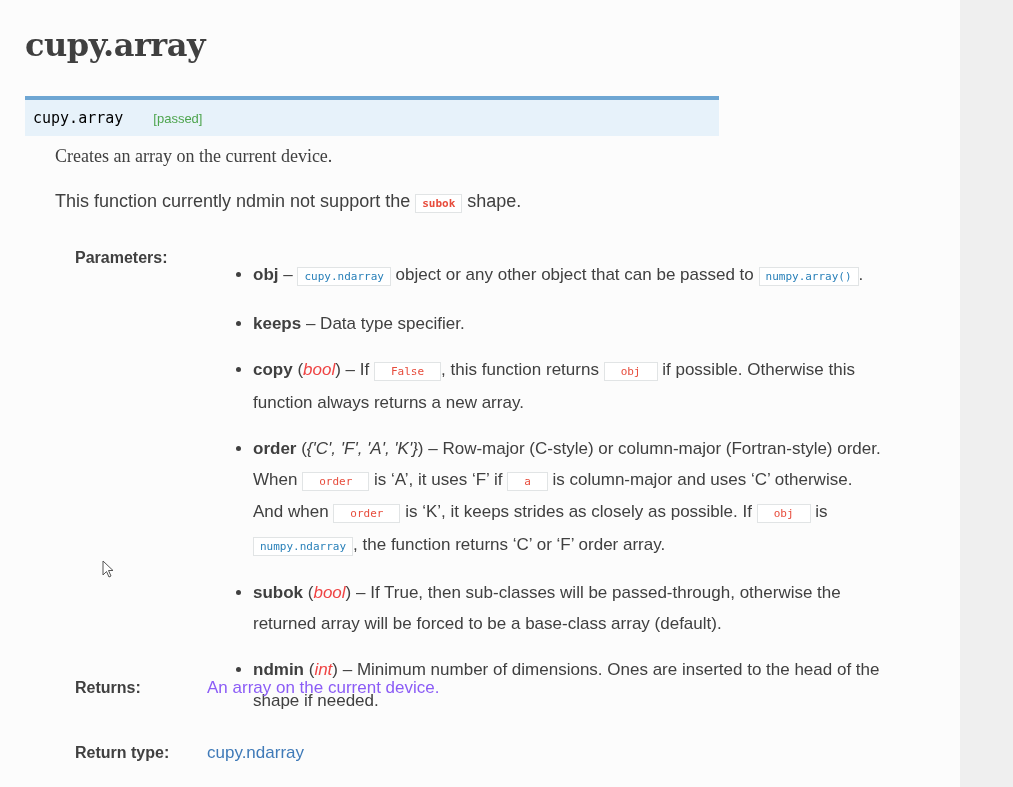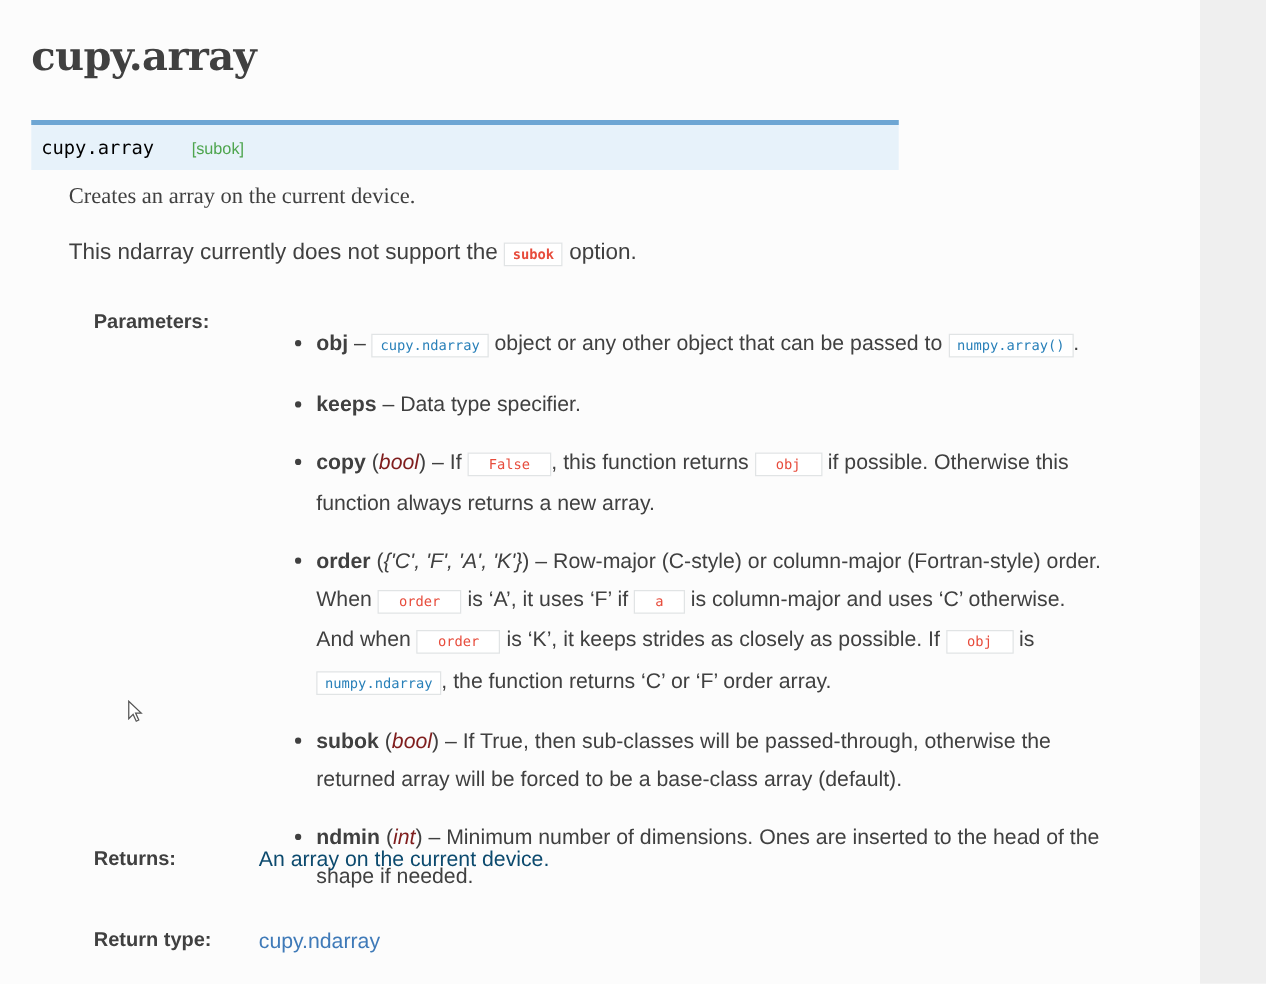--- a/index.html
+++ b/index.html
@@ -49,41 +49,41 @@
   .field-label {
     position: absolute; left: 50px; font-weight: bold; font-size: 16px; color: #404040;
   }
   .params-list {
     position: absolute; left: 196px; top: 244px; width: 660px;
     margin: 0; padding: 0 0 0 16px; list-style: disc;
     font-size: 17px; line-height: 30.5px; color: #404040;
   }
   .params-list li { margin: 16px; }
   .params-list b { color: #404040; }
-  .params-list i.type { color: #7f1d1d; }
-  .field-value { position: absolute; left: 182px; font-size: 17px; color: #0c4a6e; }
+  .params-list i.type { color: #ef4444; }
+  .field-value { position: absolute; left: 182px; font-size: 17px; color: #8b5cf6; }
   .link { color: #3f7ab8; }
   .cursor { position: absolute; left: 102px; top: 560px; }
 </style>
 </head>
 <body>
 
 <div class="right-panel"></div>
 
 <div class="content">
   <h1 class="page-title">cupy.array</h1>
 
   <div class="sig">
     <span class="sig-name">cupy.array</span>
-      <span class="sig-source">[subok]</span>
+      <span class="sig-source">[passed]</span>
   </div>
 
   <div class="desc" style="top:146px;font-family:Liberation Serif, serif;">Creates an array on the current device.</div>
   <div class="desc" style="top:191px;">
-    <span>This ndarray currently does not support the </span><code class="lit">subok</code><span> option.</span>
+    <span>This function currently ndmin not support the </span><code class="lit">subok</code><span> shape.</span>
   </div>
 
   <div class="field-label" style="top:249px;text-align:center;">Parameters:</div>
 
   <ul class="params-list">
     <li>
       <b>obj</b><span> – </span><code class="xref">cupy.ndarray</code><span> object or any other object that can be passed to </span><code class="xref">numpy.array()</code><span>.</span>
     </li>
     <li>
       <b>keeps</b><span> – Data type specifier.</span>

